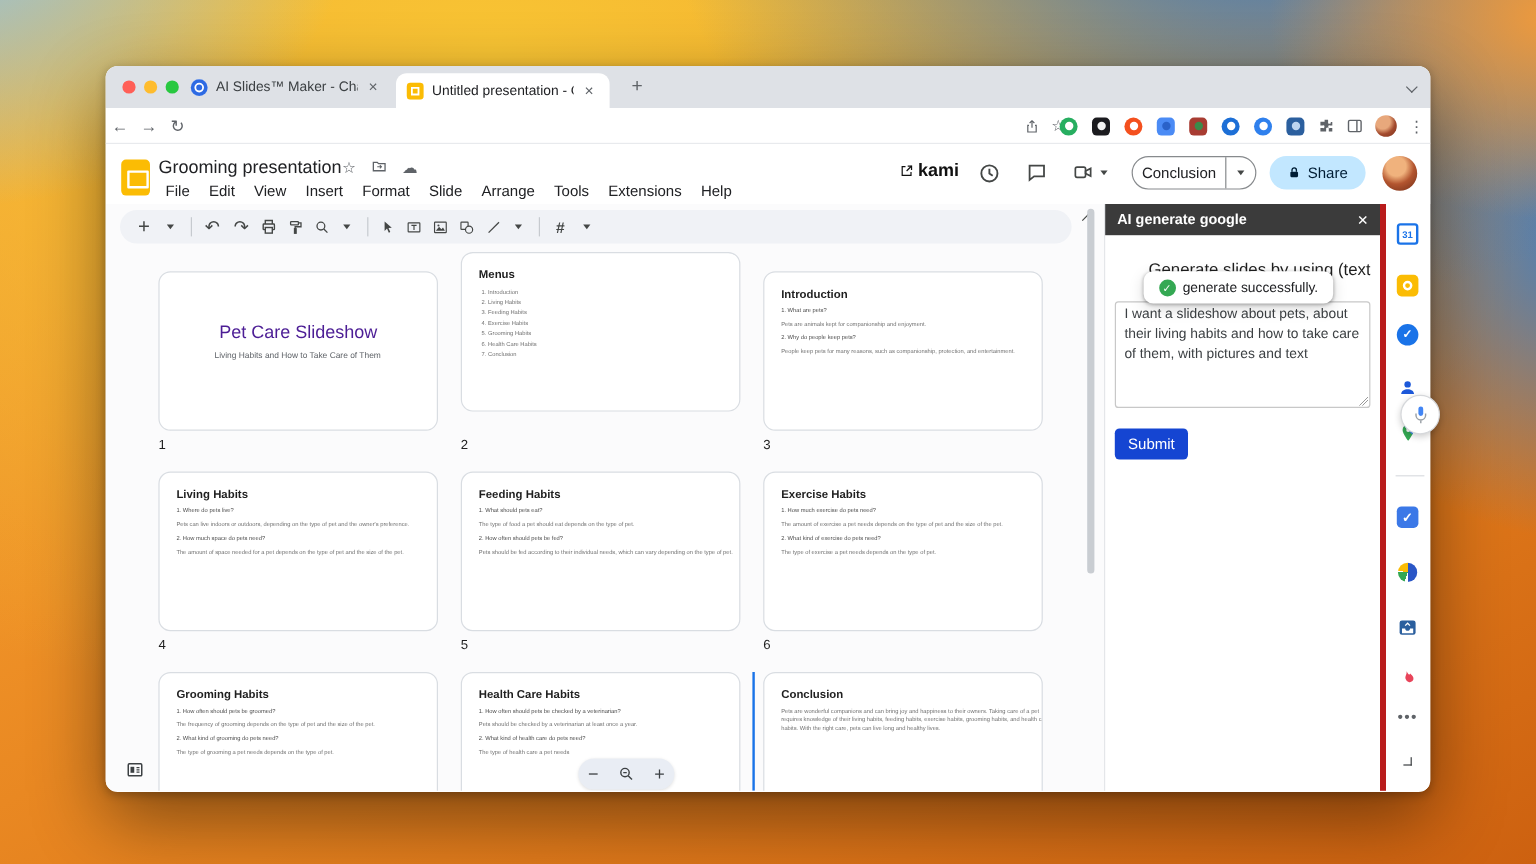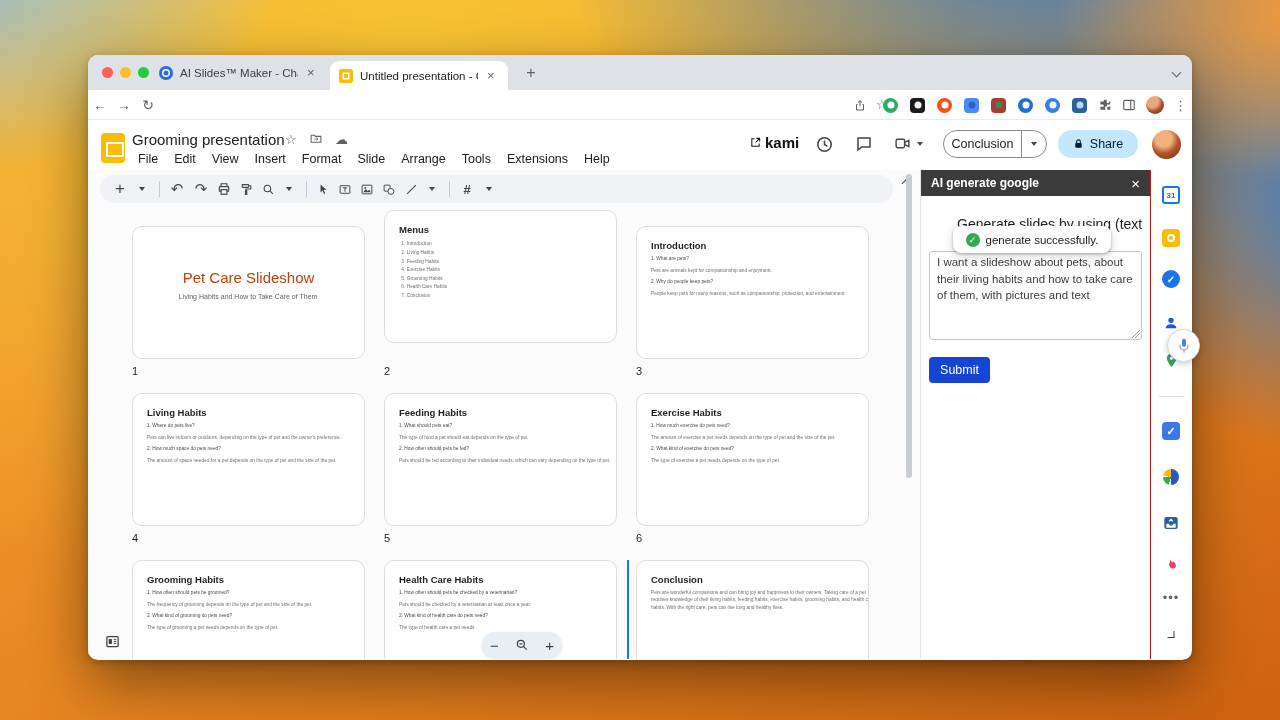--- a/index.html
+++ b/index.html
@@ -99,21 +99,21 @@
   .slide-num { position:absolute; width:30px; font-size:11px; color:#1f1f1f; }
   .sc-title { position:absolute; left:14px; top:13px; font-size:9.5px; font-weight:700; color:#1f1f1f; }
   .sc-body { position:absolute; left:14px; top:28px; width:208%; font-size:10px; color:#707070;
     transform:scale(0.48); transform-origin:0 0; line-height:1.5; }
   .sc-body p { margin:0 0 9px 0; }
   .sc-body p.q { color:#4a4a4a; }
   .sc-body ol { margin:2px 0 0 16px; }
   .sc-body li { margin-bottom:3px; }
   .titlecard-in { position:absolute; inset:0; display:flex; flex-direction:column; align-items:center;
     justify-content:center; padding-bottom:14px; }
-  .tc-title { font-size:15px; color:#c2410c; margin-bottom:5px; }
+  .tc-title { font-size:15px; color:#4c1d95; margin-bottom:5px; }
   .tc-sub { font-size:10px; color:#5f6368; transform:scale(0.7); }
   #insert-caret { position:absolute; left:539px; top:352px; width:2px; height:99px; background:#1a73e8; }
   #vscroll { position:absolute; left:818px; top:4px; width:6px; height:304px; background:#c9cdd2;
     border-radius:3px; }
   #gridview-btn { position:absolute; left:16px; top:426px; color:#3c4043; display:flex; }
   #zoom-pill { position:absolute; left:394px; top:424px; width:80px; height:26px; background:#e9edf4;
     border-radius:13px; display:flex; align-items:center; justify-content:space-around;
     color:#3c4043; box-shadow:0 1px 3px rgba(0,0,0,.12); }
   #zoom-pill .zb { display:flex; align-items:center; font-size:15px; }
 
@@ -134,21 +134,21 @@
   #ai-prompt { position:absolute; left:8px; top:81px; width:213px; height:89px; resize:none;
     border:1px solid #c8c8c8; border-radius:3px; padding:2px 7px; font-family:"Liberation Sans",sans-serif;
     font-size:11.5px; line-height:1.45; color:#3c4043; outline:none; overflow:hidden; background:#fff; }
   #resize-grip { position:absolute; left:211px; top:160px; width:8px; height:8px; z-index:3;
     background:linear-gradient(135deg, transparent 0 50%, #999 50% 56%, transparent 56% 68%, #999 68% 74%, transparent 74%); }
   #ai-submit { position:absolute; left:8px; top:187px; width:61px; height:26px; background:#1545d2;
     color:#fff; font-size:12.5px; border:none; border-radius:4px; display:flex; align-items:center;
     justify-content:center; }
 
   
-  #sidebar { position:relative; width:41px; height:100%; background:#fff; border-left:1px solid #b91c1c; }
+  #sidebar { position:relative; width:41px; height:100%; background:#fff; border-left:5px solid #b91c1c; }
   .sp-ico { position:absolute; left:50%; transform:translateX(-50%); width:18px; height:18px;
     display:flex; align-items:center; justify-content:center; }
   #sp-divider { position:absolute; left:8px; top:226px; width:24px; height:1px; background:#dadce0; }
   #sp-more { position:absolute; left:0; right:0; top:420px; text-align:center; color:#5f6368;
     font-size:13px; letter-spacing:1px; }
   #sp-collapse { position:absolute; left:50%; transform:translateX(-50%); top:461px; color:#3c4043; }
 
   #mic-float { position:absolute; left:1167px; top:329px; width:33px; height:33px; border-radius:50%;
     background:#fff; border:1px solid #d6d8db; box-shadow:0 2px 6px rgba(0,0,0,.2);
     display:flex; align-items:center; justify-content:center; z-index:60; }

